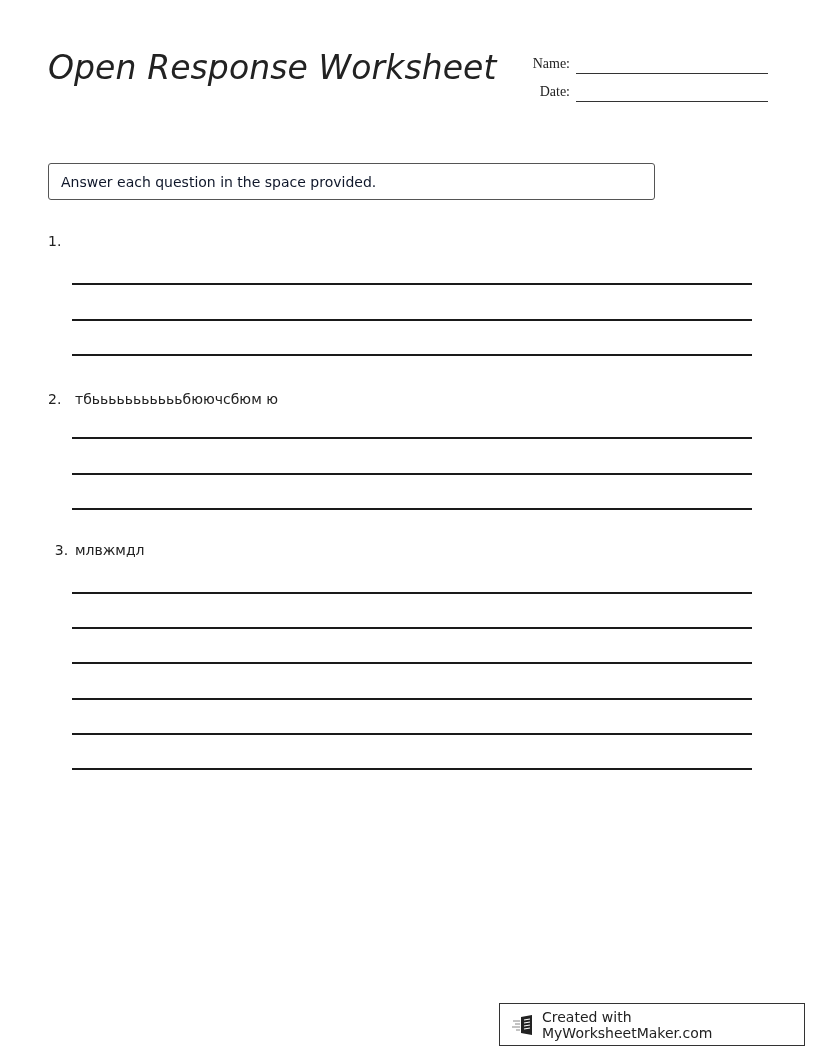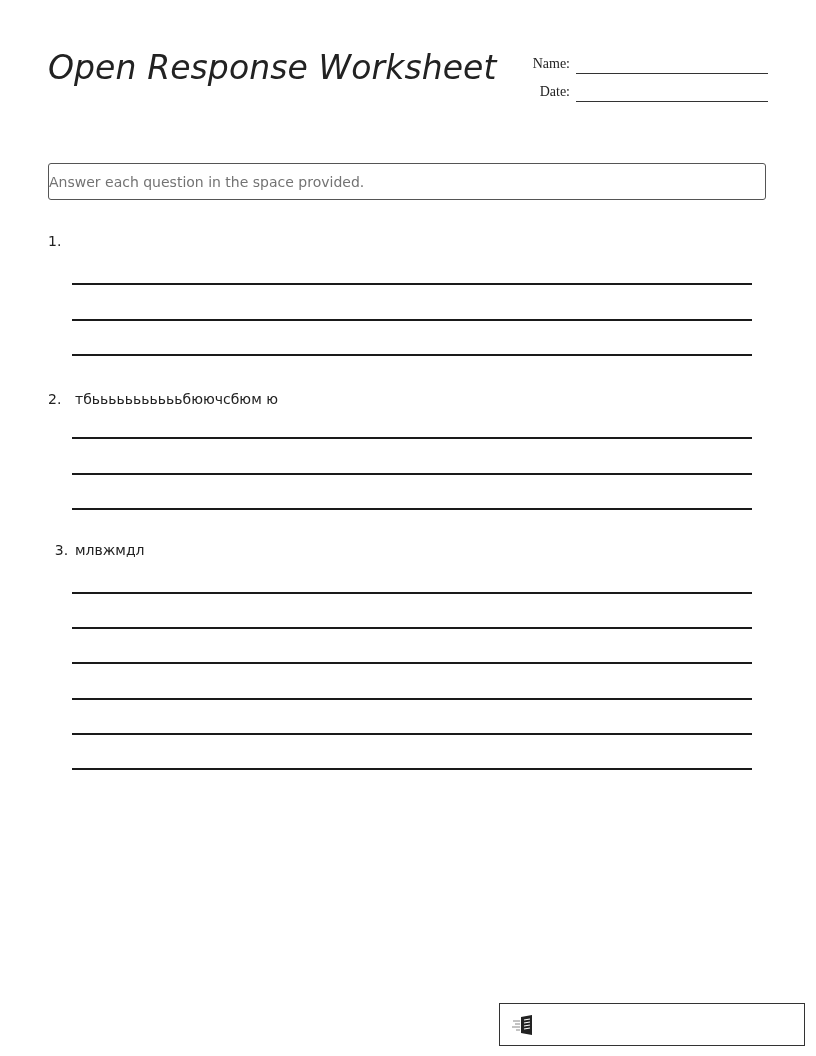--- a/index.html
+++ b/index.html
@@ -46,27 +46,28 @@
       border-bottom: 1.3px solid #333333;
       height: 18px;
     }
     .name-row { left: 500px; top: 54px; }
     .date-row { left: 500px; top: 82px; }
 
     .instructions {
       position: absolute;
       left: 48px;
       top: 163px;
-      width: 718px;
+      width: 607px;
       height: 37px;
       border: 1.3px solid #555555;
       border-radius: 3px;
       box-sizing: border-box;
       font-size: 14px;
-      color: #737373;
+      color: #0f172a;
+      padding-left: 12px;
       line-height: 36px;
     }
 
     .question {
       position: absolute;
       left: 48px;
       font-size: 14px;
       color: #222222;
       line-height: 18px;
     }
@@ -149,13 +150,14 @@
       <g stroke="#888" stroke-width="1">
         <line x1="1" y1="7" x2="8" y2="7"></line>
         <line x1="3" y1="10" x2="8" y2="10"></line>
         <line x1="0" y1="13" x2="8" y2="13"></line>
         <line x1="4" y1="16" x2="8" y2="16"></line>
       </g>
       <path d="M9 3 L20 1 L20 21 L9 19 Z" fill="#222"></path>
       <path d="M12 6 L18 5 M12 9 L18 8 M12 12 L18 11 M12 15 L18 14" stroke="#fff" stroke-width="1.2"></path>
     </svg>
   </span>
+  <span>Created with MyWorksheetMaker.com</span>
 </div>
 
 </body></html>

